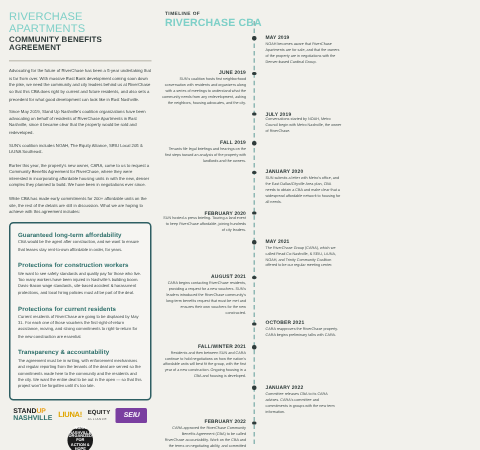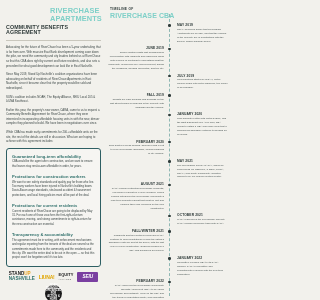--- a/index.html
+++ b/index.html
@@ -8,22 +8,22 @@
     background:#f2f1ec;
     font-family:"Liberation Sans", sans-serif;
     color:#2f3b3a;
     -webkit-font-smoothing:none;
   }
   .page{position:relative;width:232px;height:300px;display:flex;box-sizing:border-box;}
 
   
   .left{width:106px;box-sizing:border-box;padding:7px 5px 0 6px;}
   .title{
-    font-size:7.4px;font-weight:bold;letter-spacing:.1px;line-height:1.05;
-    color:#7fd0c8;text-transform:uppercase;margin-left:44px;
+    font-size:7.4px;font-weight:normal;letter-spacing:.1px;line-height:1.05;
+    color:#7fd0c8;text-transform:uppercase;
   }
   .subtitle{
     font-size:5.3px;font-weight:bold;letter-spacing:.1px;line-height:1.1;
     color:#2f3b3a;text-transform:uppercase;margin-top:2px;
   }
   .rule{height:1px;background:#c9c7bd;margin:4px 0 4px 0;}
   .body-p{
     font-size:2.85px;line-height:1.62;color:#3c4746;margin:0 0 4px 0;
     text-align:left;
   }

